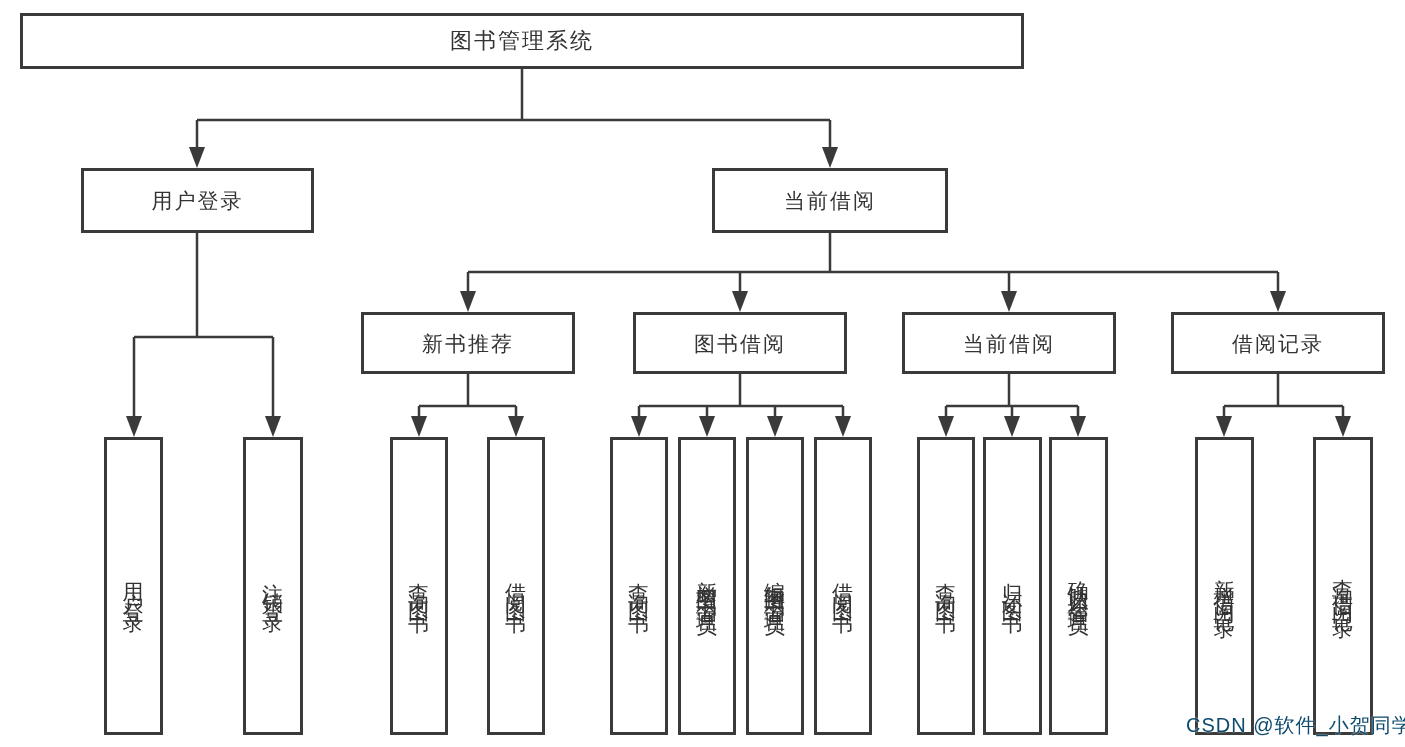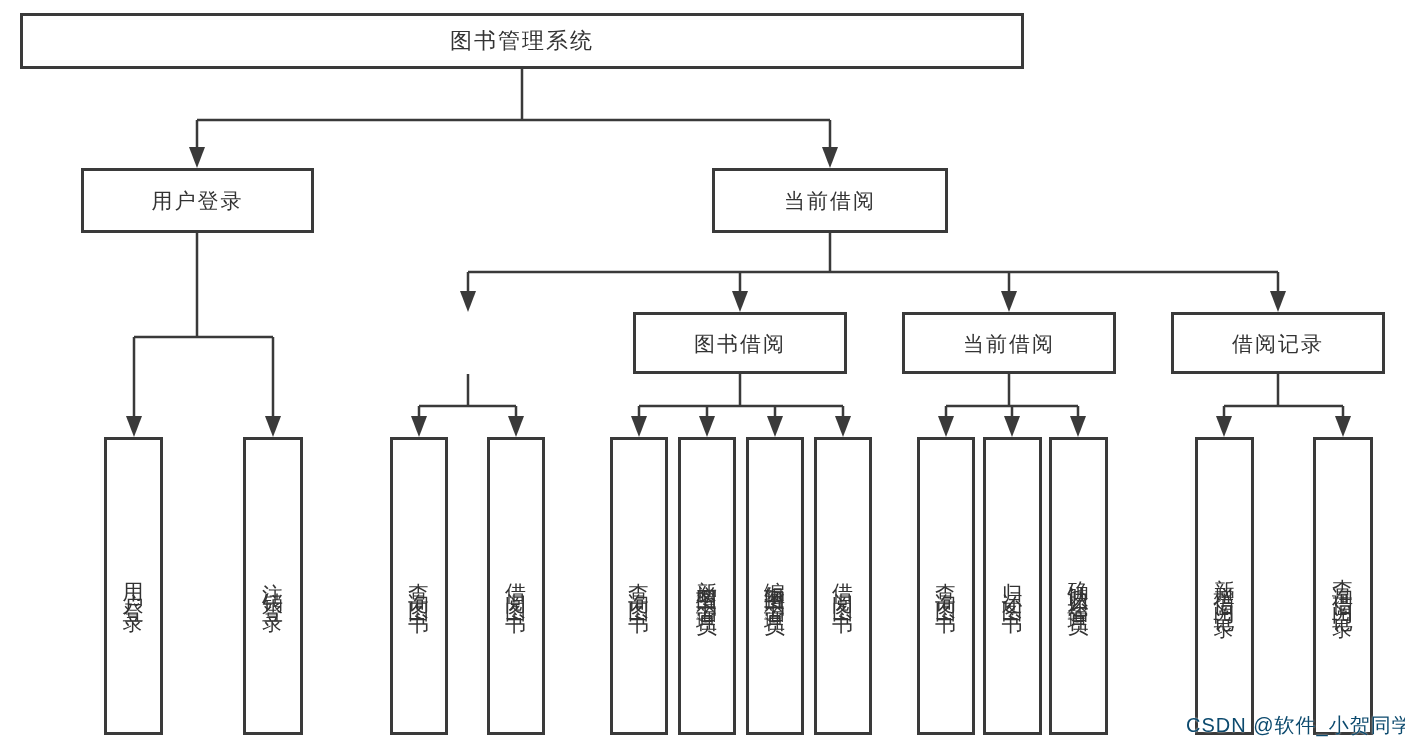--- a/index.html
+++ b/index.html
@@ -94,20 +94,21 @@
       <polygon points="1216,416 1232,416 1224,437"></polygon>
       <polygon points="1335,416 1351,416 1343,437"></polygon>
     </g>
   </svg>
 
   <div class="node hbox root" style="left:20px; top:13px; width:1004px; height:56px;">图书管理系统</div>
 
   <div class="node hbox" style="left:81px; top:168px; width:233px; height:65px;">用户登录</div>
   <div class="node hbox" style="left:712px; top:168px; width:236px; height:65px;">当前借阅</div>
 
+  <div class="node hbox" style="left:361px; top:312px; width:214px; height:62px;">新书推荐</div>
   <div class="node hbox" style="left:633px; top:312px; width:214px; height:62px;">图书借阅</div>
   <div class="node hbox" style="left:902px; top:312px; width:214px; height:62px;">当前借阅</div>
   <div class="node hbox" style="left:1171px; top:312px; width:214px; height:62px;">借阅记录</div>
 
   <div class="node vbox" style="left:104px; top:437px; width:59px; height:298px;">用户登录</div>
   <div class="node vbox" style="left:243px; top:437px; width:60px; height:298px;">注销登录</div>
 
   <div class="node vbox" style="left:390px; top:437px; width:58px; height:298px;">查询图书</div>
   <div class="node vbox" style="left:487px; top:437px; width:58px; height:298px;">借阅图书</div>
 

